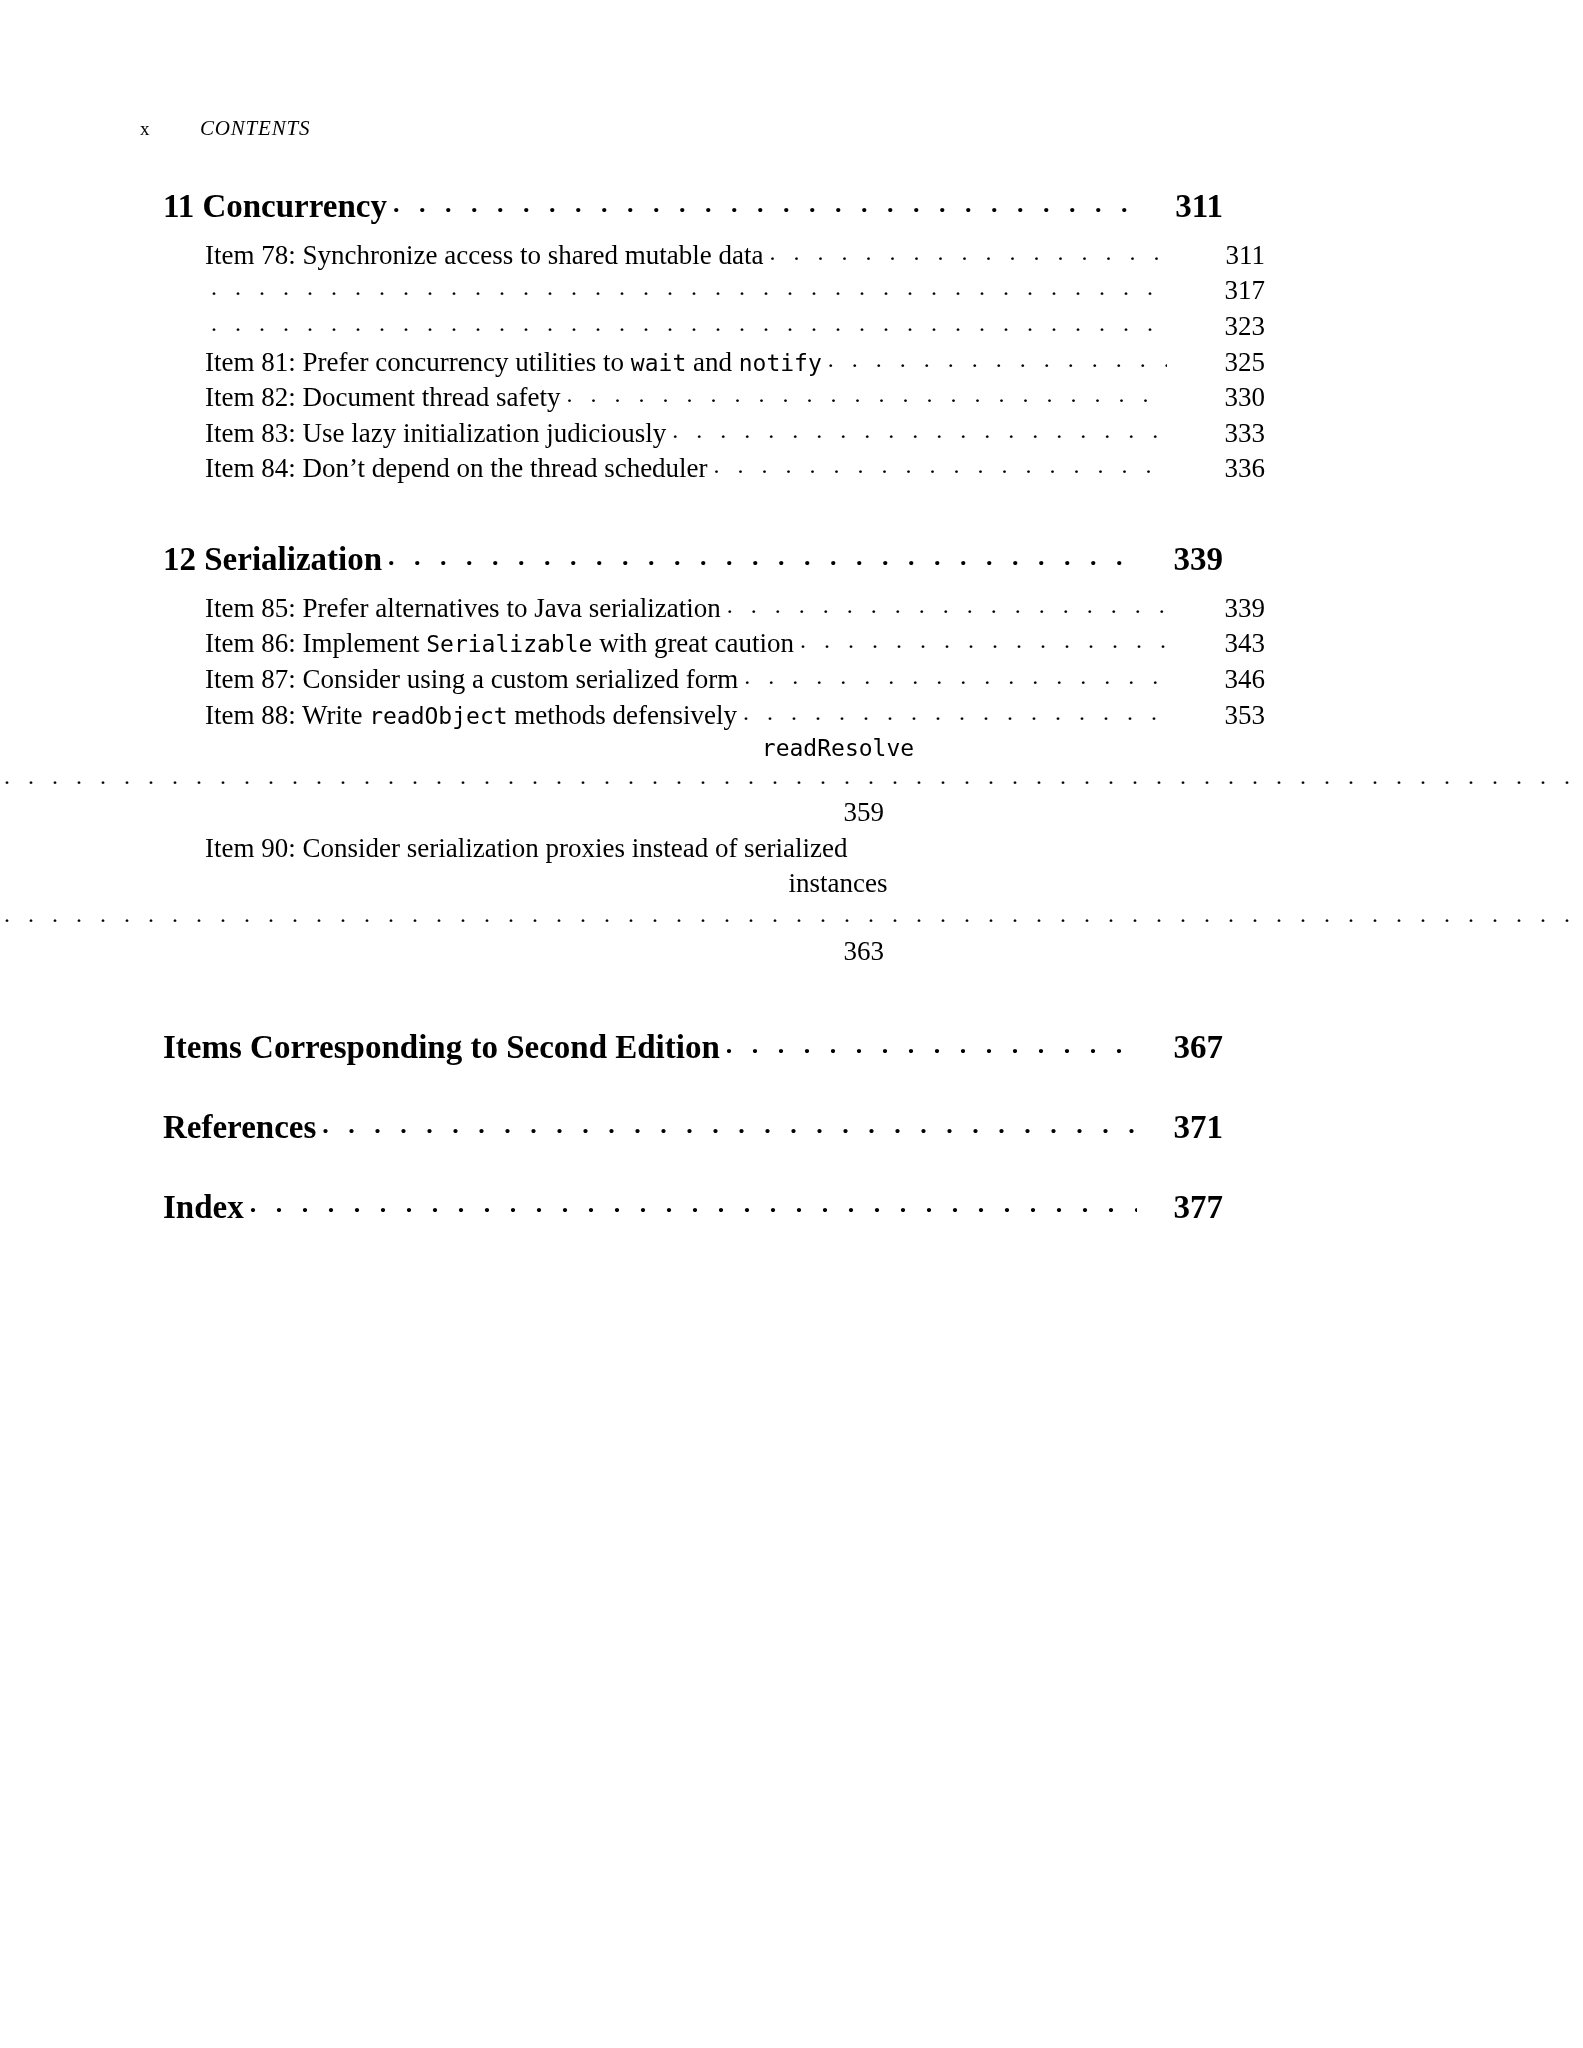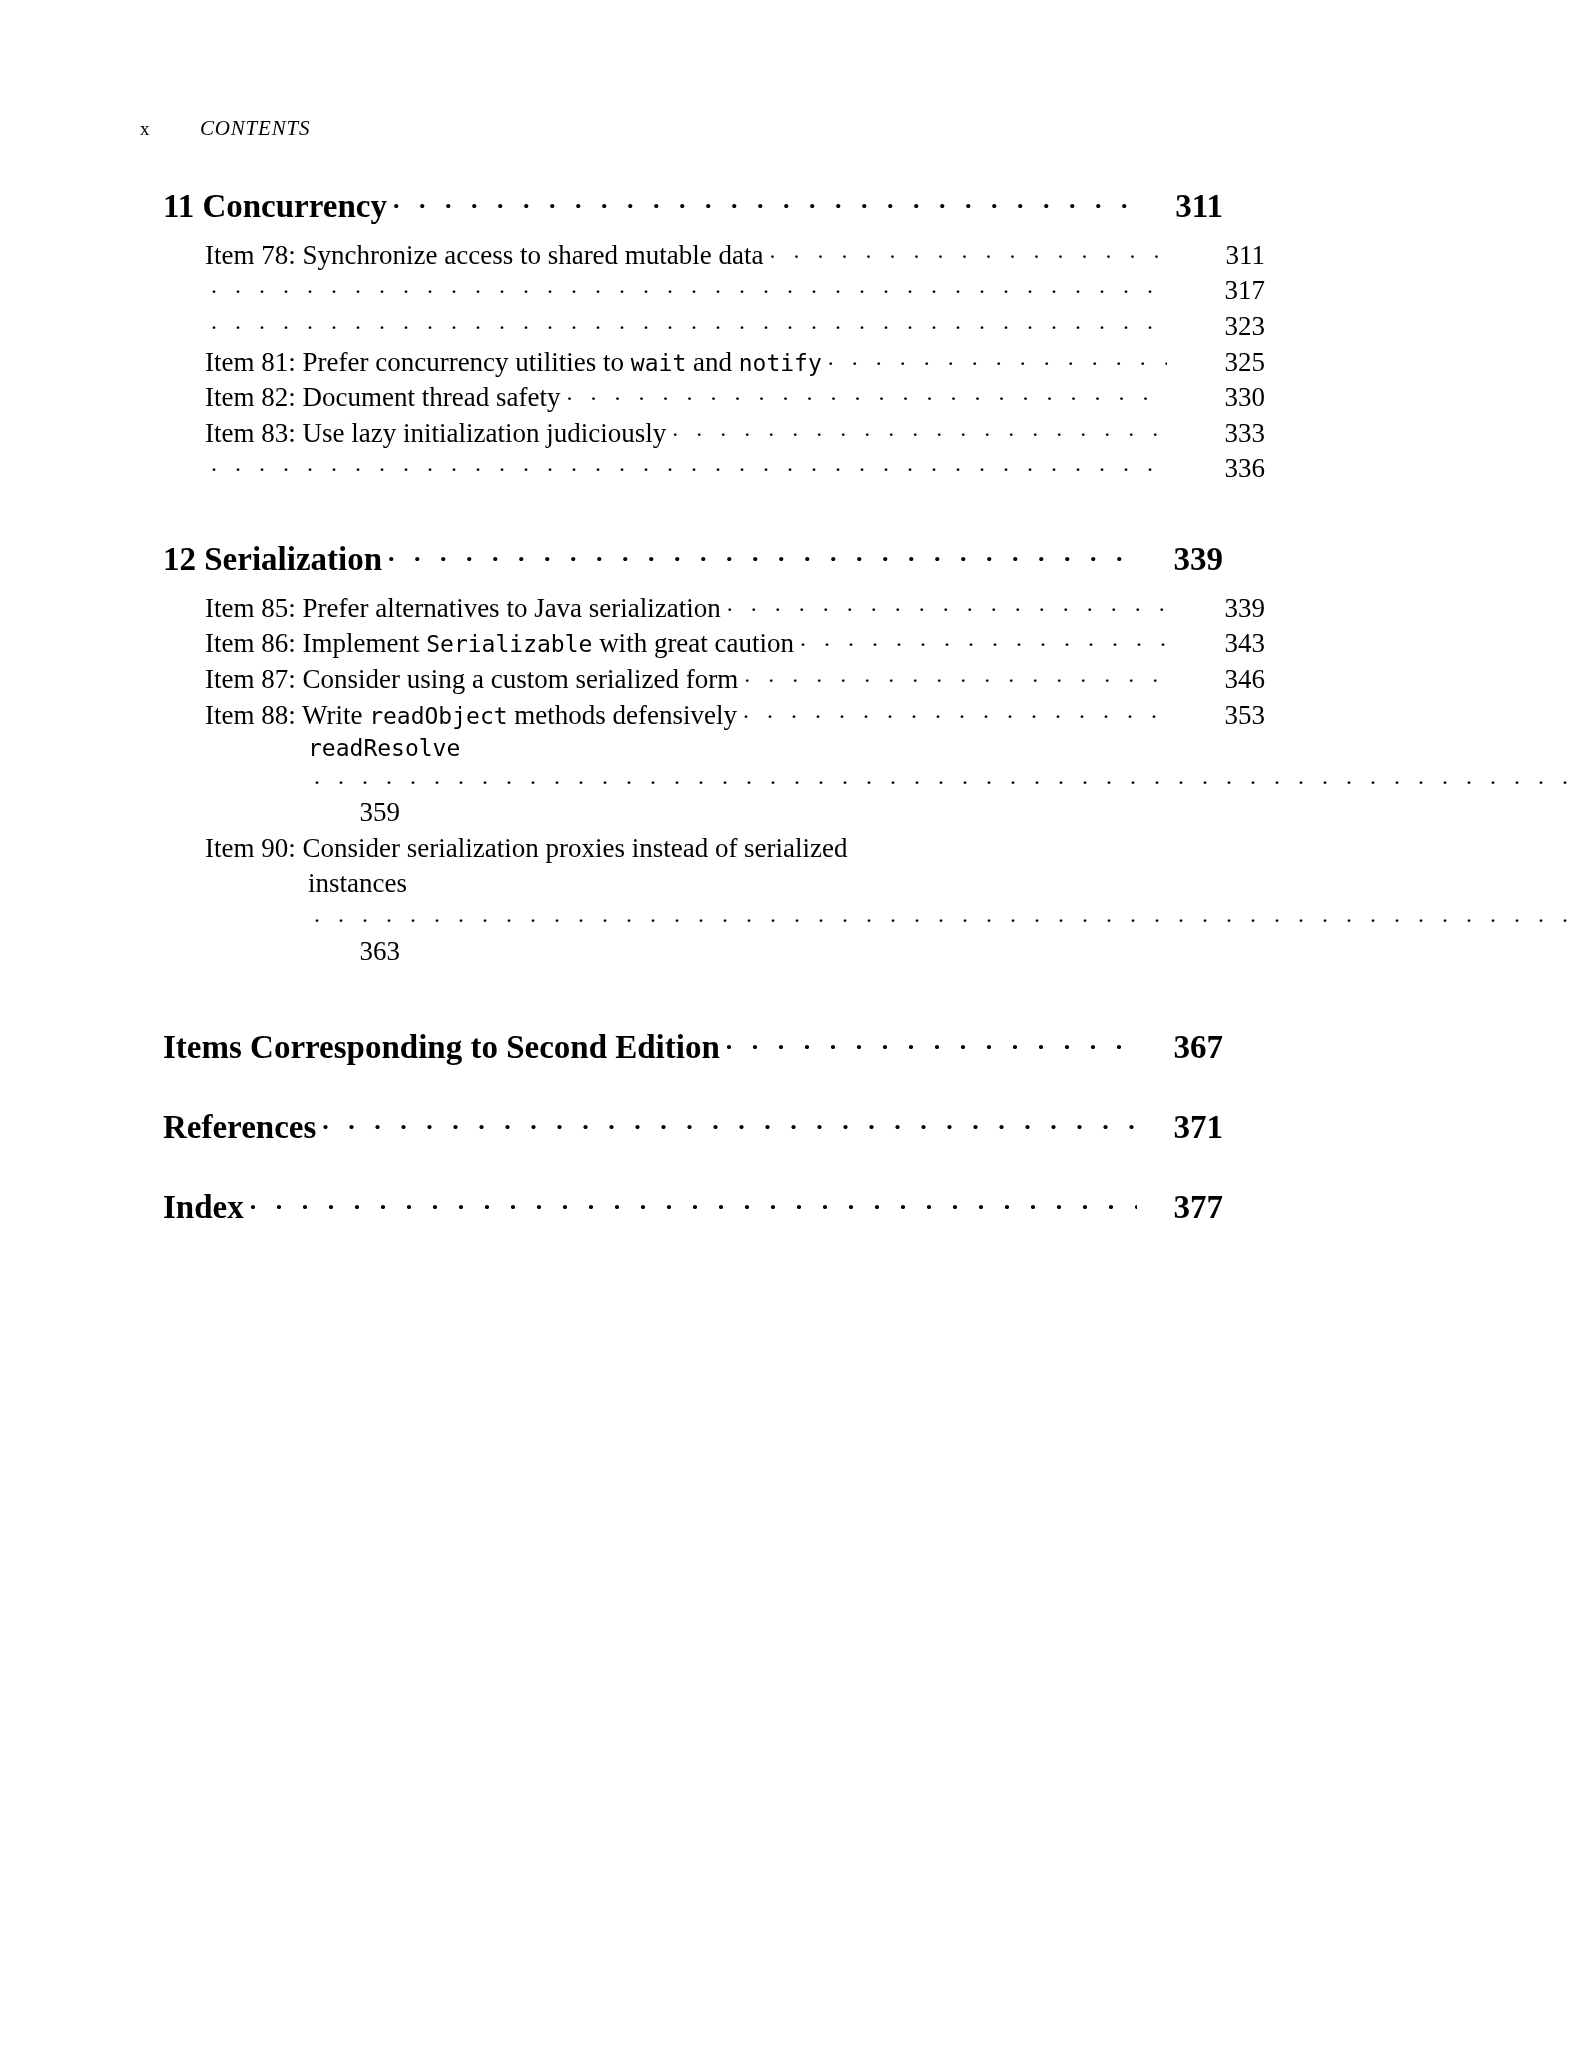--- a/index.html
+++ b/index.html
@@ -42,21 +42,21 @@
   .toc {
     position: absolute;
     top: 190px;
     left: 205px;
     width: 1060px;
   }
 
   
   .row {
     display: flex;
-    align-items: flex-start;
+    align-items: center;
     width: 100%;
   }
   .row .label {
     white-space: pre;
     flex: 0 0 auto;
   }
   .row .leader {
     flex: 1 1 auto;
     overflow: hidden;
     white-space: nowrap;
@@ -196,20 +196,21 @@
         <span class="pageno">330</span>
       </div>
 
       <div class="row item">
         <span class="label">Item 83: Use lazy initialization judiciously</span>
         <span class="leader">. . . . . . . . . . . . . . . . . . . . . . . . . . . . . . . . . . . . . . . . . . . . . . . . . . . . . . . . . . . . . . . . . . . . . . . . . . . . . . . . . . . . . . . . . . . . . . . . . . . . . . . .</span>
         <span class="pageno">333</span>
       </div>
 
       <div class="row item">
+        <span class="label">Item 84: Don’t depend on the thread scheduler</span>
         <span class="leader">. . . . . . . . . . . . . . . . . . . . . . . . . . . . . . . . . . . . . . . . . . . . . . . . . . . . . . . . . . . . . . . . . . . . . . . . . . . . . . . . . . . . . . . . . . . . . . . . . . . . . . . .</span>
         <span class="pageno">336</span>
       </div>
 
     </div>
 
     <div class="row chapter chapter-12">
       <span class="label"><span class="num">12 </span><span>Serialization</span></span>
       <span class="leader">. . . . . . . . . . . . . . . . . . . . . . . . . . . . . . . . . . . . . . . . . . . . . . . . . . . . . . . . . . . . . . . . . . . . . . . . . . . . . . . . . . . . . . . . . . . . . . . . . . . . . . . .</span>
       <span class="pageno">339</span>

